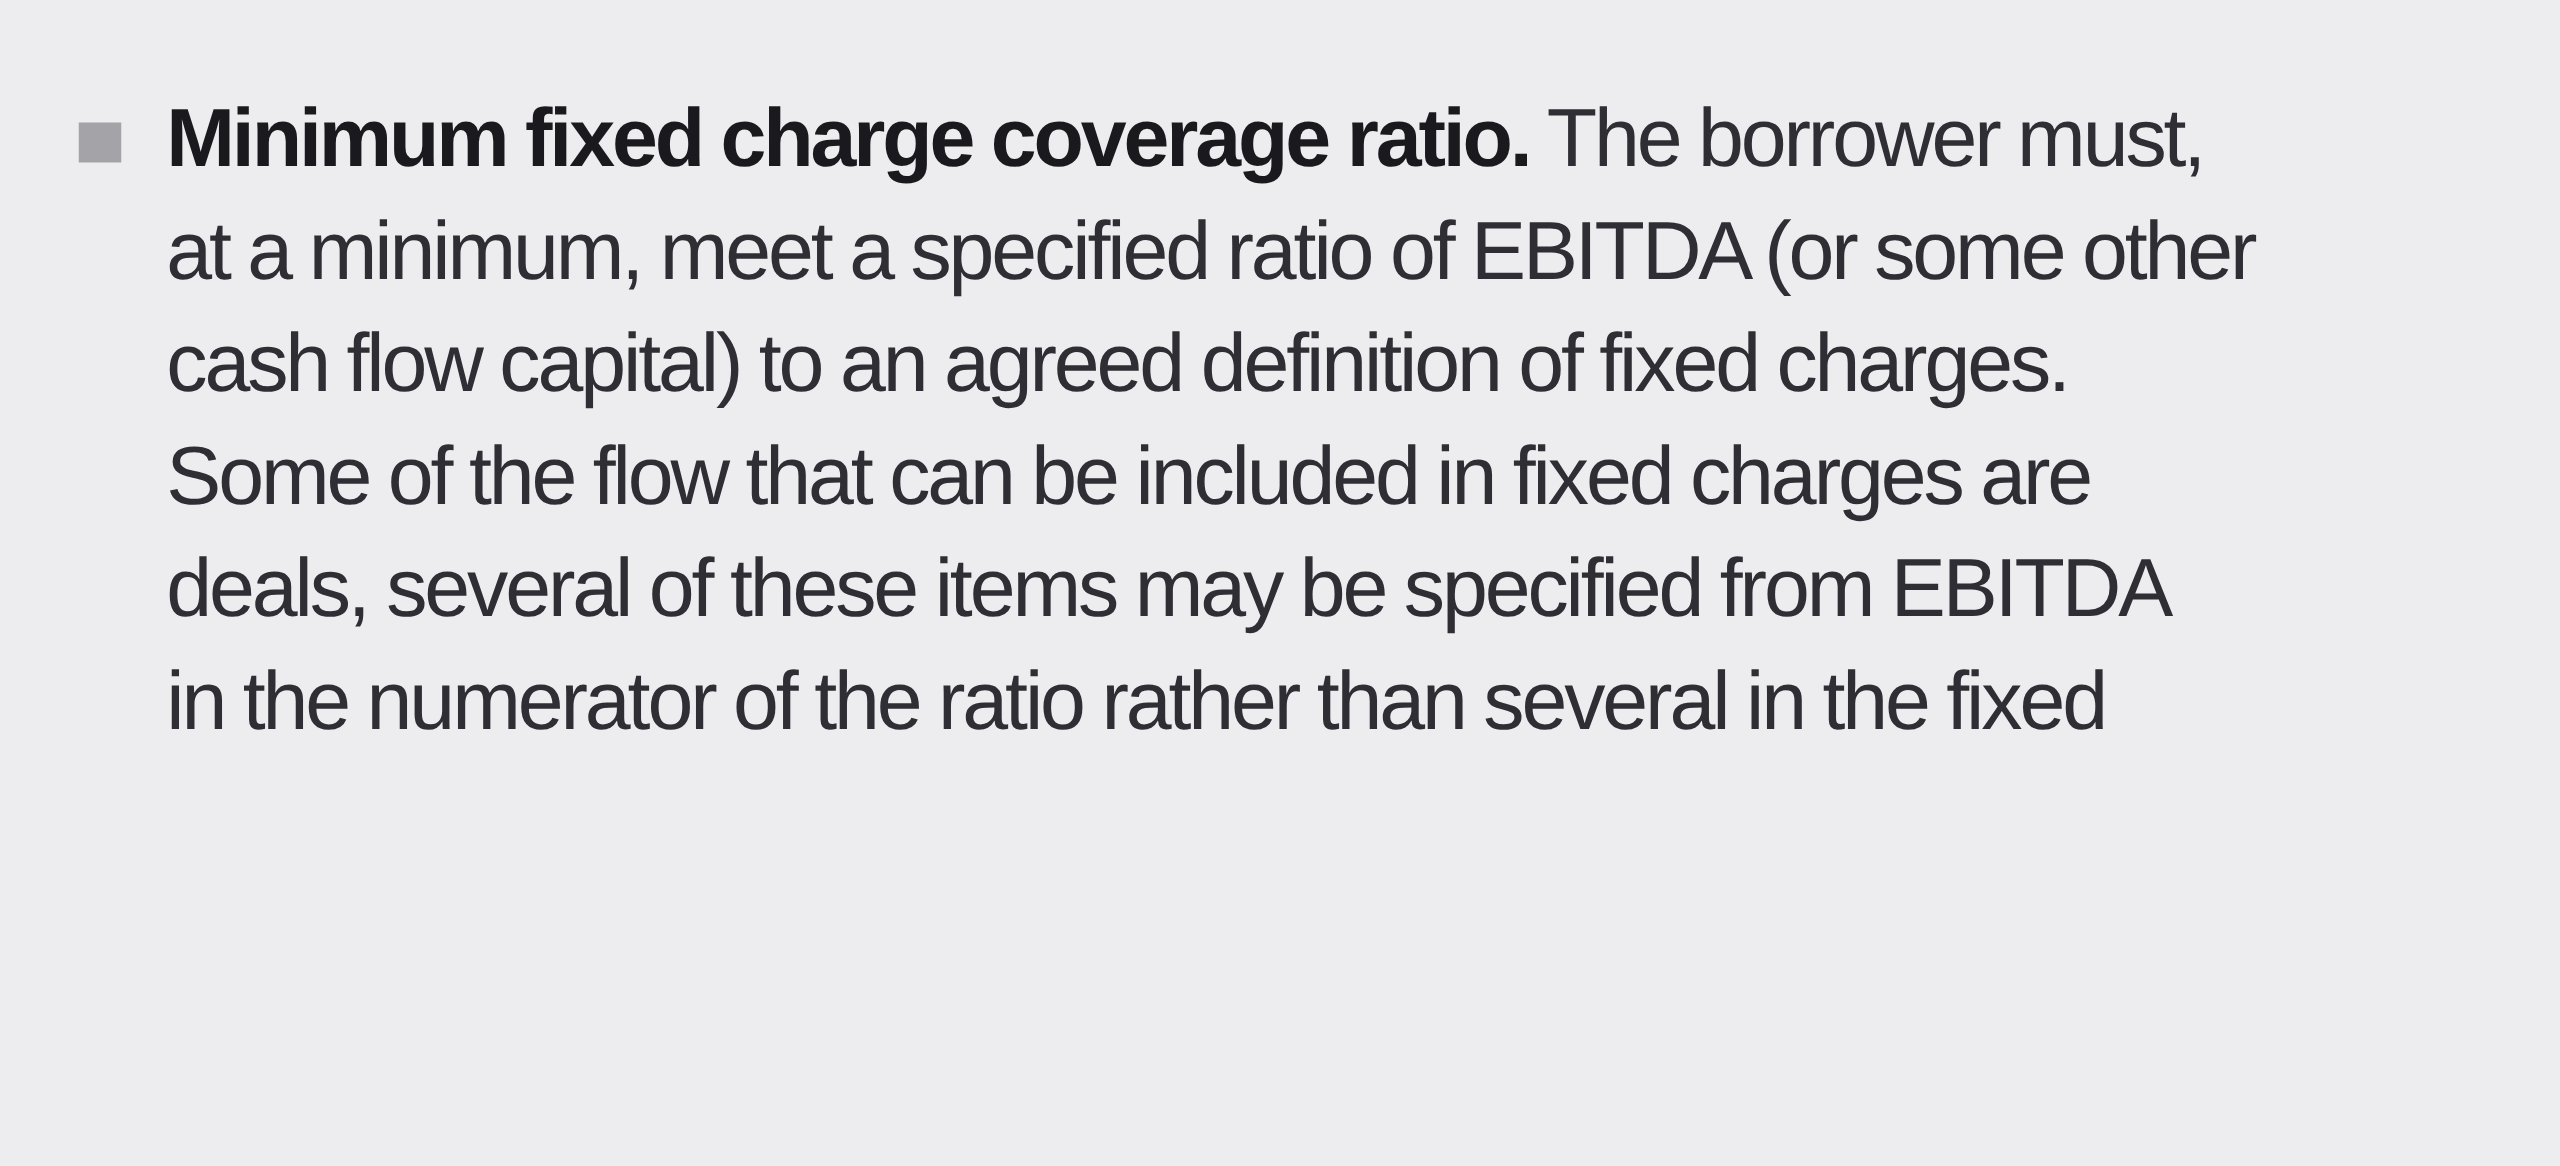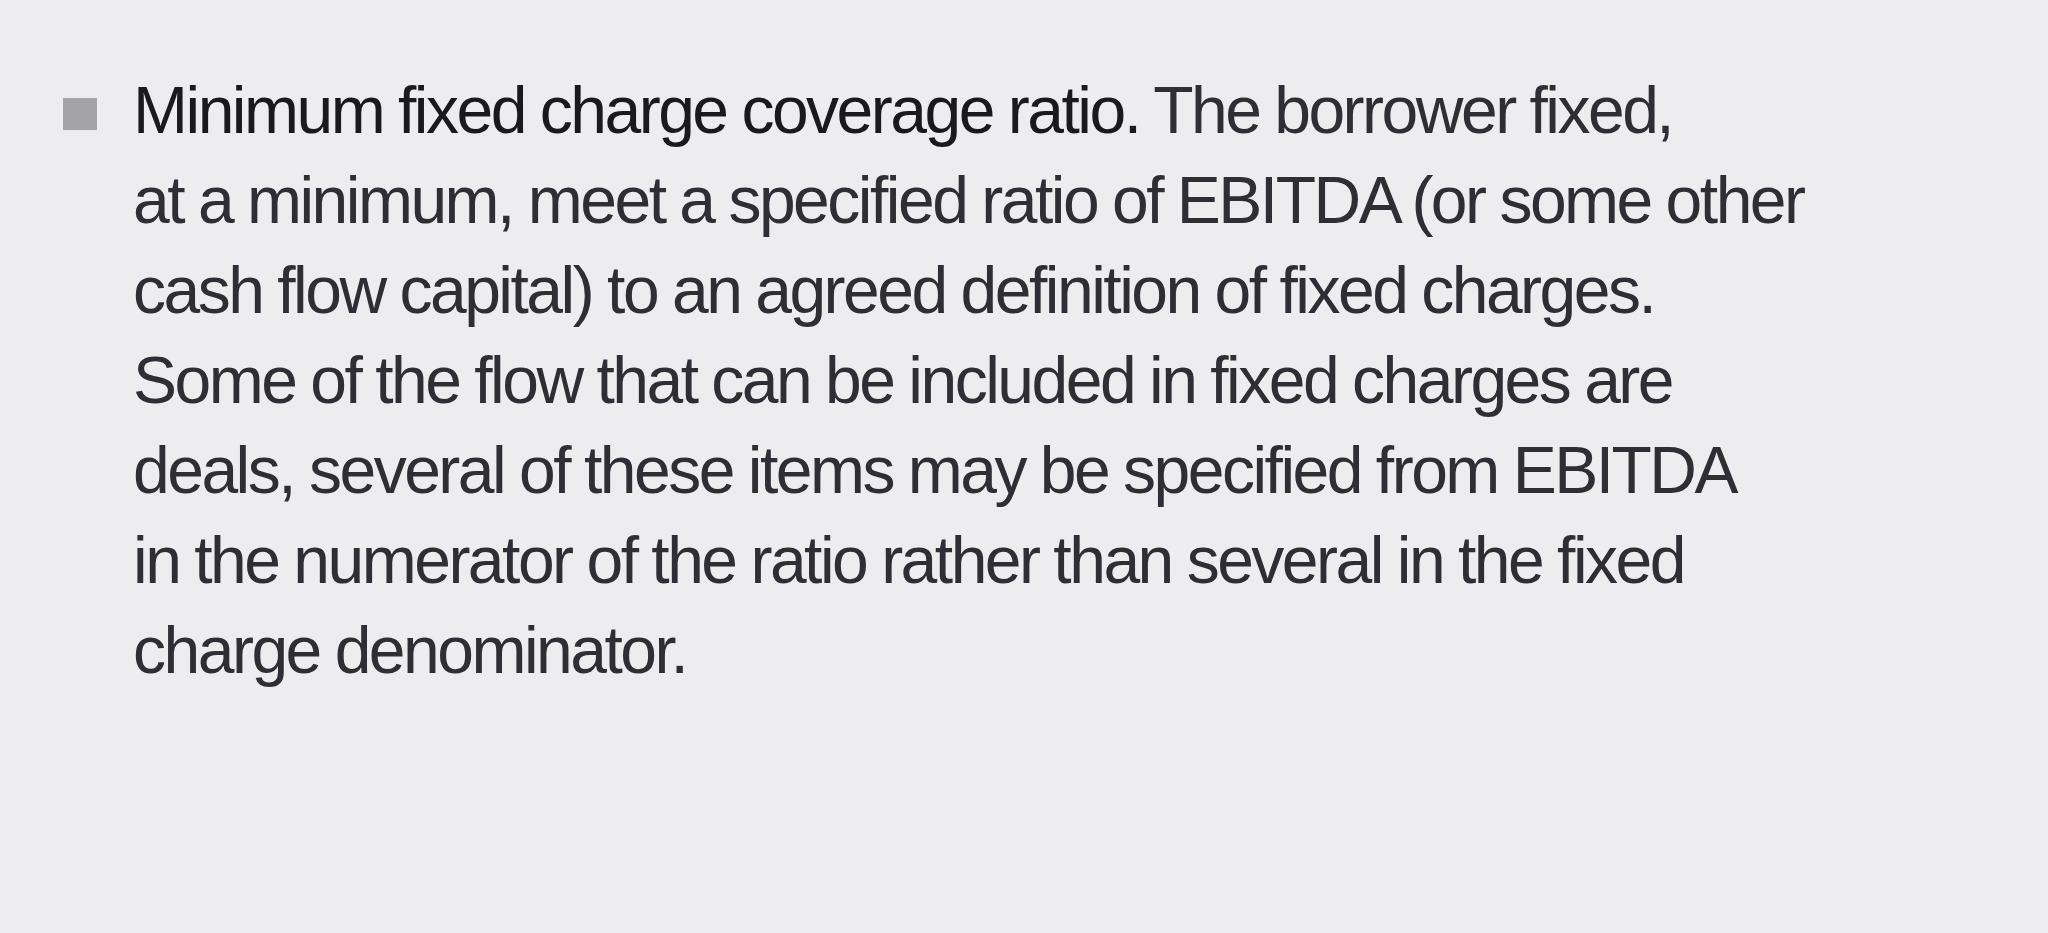--- a/index.html
+++ b/index.html
@@ -33,34 +33,33 @@
     line-height: 90px;
     letter-spacing: -2.5px;
     word-spacing: -1px;
     color: var(--text, #2f2e34);
   }
   .line {
     height: 90px;
     white-space: nowrap;
   }
   .lead {
-    font-weight: normal;
+    font-weight: bold;
     color: var(--heading, #1a191e);
     margin-top: 13px;
   }
 </style>
 </head>
 <body>
 
 <div class="page">
   <div class="bullet-item">
     <span class="bullet"></span>
     <div class="para">
-      <div class="line"><strong class="lead">Minimum fixed charge coverage ratio.</strong><span> The borrower fixed,</span></div>
+      <div class="line"><strong class="lead">Minimum fixed charge coverage ratio.</strong><span> The borrower must,</span></div>
       <div class="line">at a minimum, meet a specified ratio of EBITDA (or some other</div>
       <div class="line">cash flow capital) to an agreed definition of fixed charges.</div>
       <div class="line">Some of the flow that can be included in fixed charges are</div>
       <div class="line">deals, several of these items may be specified from EBITDA</div>
       <div class="line">in the numerator of the ratio rather than several in the fixed</div>
-      <div class="line">charge denominator.</div>
     </div>
   </div>
 </div>
 
 </body></html>

